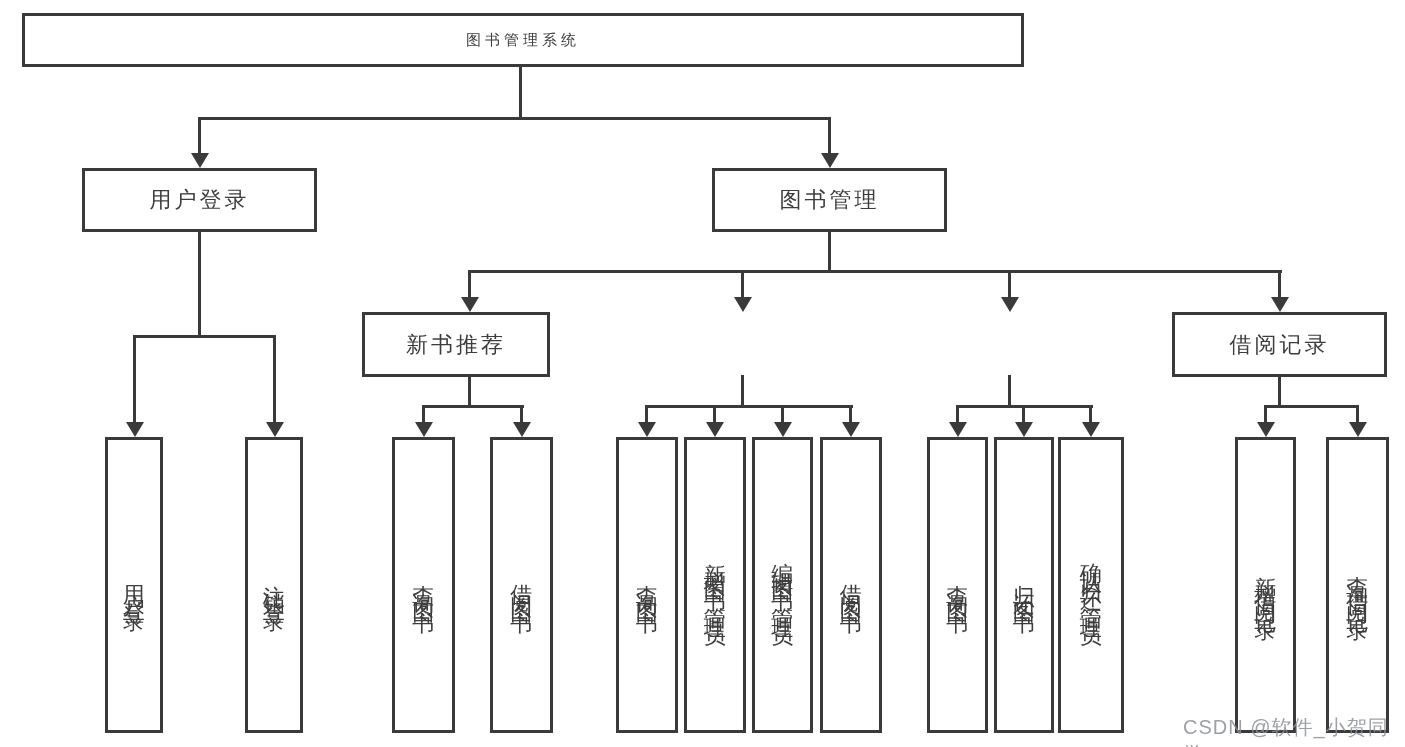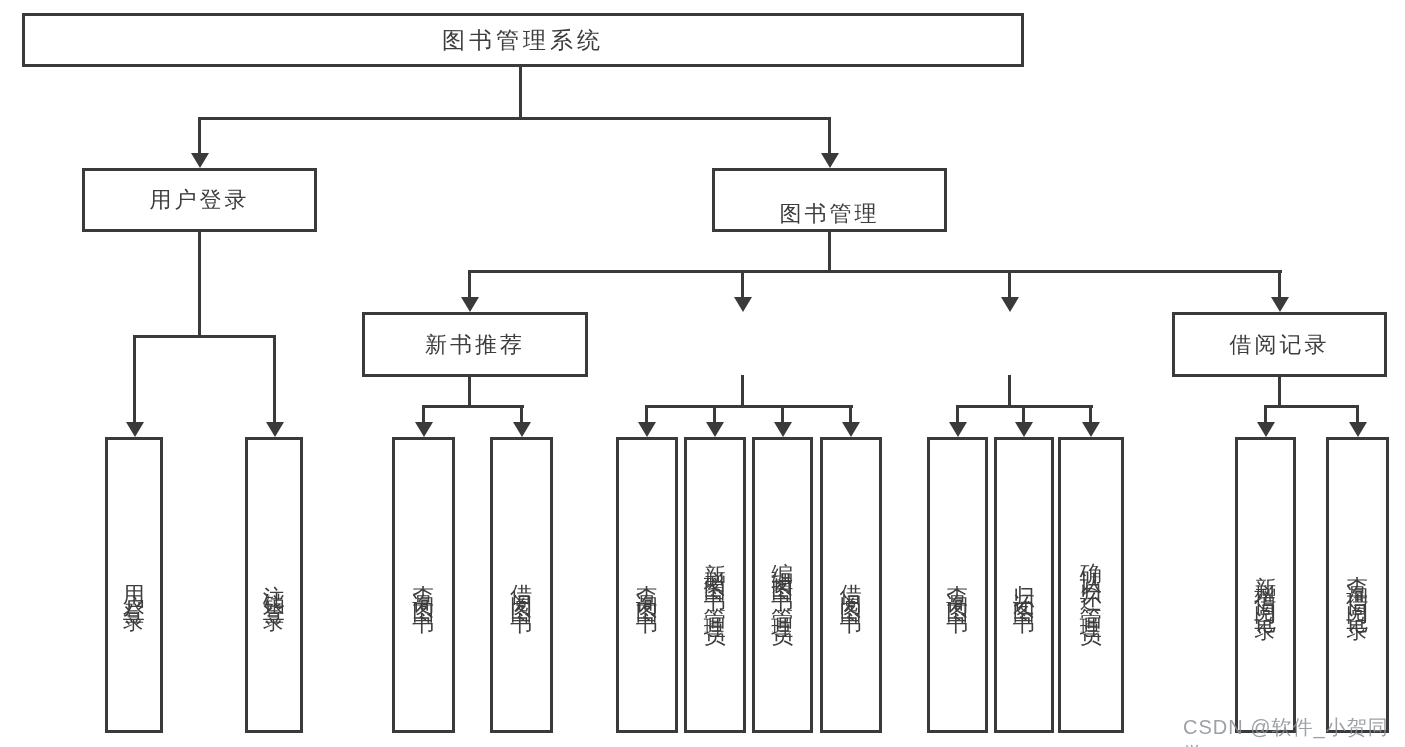--- a/index.html
+++ b/index.html
@@ -19,21 +19,21 @@
     position: absolute;
     box-sizing: border-box;
     border: 3px solid #3a3a3a;
     background: #ffffff;
     display: flex;
     align-items: center;
     justify-content: center;
     color: #3d3d3d;
   }
   .hbox { font-size: 22px; letter-spacing: 3px; }
-  .tbox { font-size: 23px; letter-spacing: 4px; }
+  .tbox { font-size: 15px; letter-spacing: 4px; }
   .vbox .vtext {
     writing-mode: vertical-rl;
     text-orientation: mixed;
     font-size: 22px;
     line-height: 1.15;
     letter-spacing: 9px;
     white-space: nowrap;
   }
   .vline, .hline {
     position: absolute;
@@ -69,21 +69,21 @@
   <div class="vline" style="left:519px; top:66px; height:52px;"></div>
   <div class="hline" style="left:198px; top:117px; width:633px;"></div>
   <div class="vline" style="left:198px; top:117px; height:38px;"></div>
   <div class="arrow" style="left:191px; top:153px;"></div>
   <div class="vline" style="left:828px; top:117px; height:38px;"></div>
   <div class="arrow" style="left:821px; top:153px;"></div>
 
   <div class="box hbox" style="left:82px; top:168px; width:235px; height:64px;">
     <span>用户登录</span>
   </div>
-  <div class="box hbox" style="left:712px; top:168px; width:235px; height:64px;align-items:flex-end;">
+  <div class="box hbox" style="left:712px; top:168px; width:235px; height:64px;">
     <span>图书管理</span>
   </div>
 
   <div class="vline" style="left:198px; top:231px; height:107px;"></div>
   <div class="hline" style="left:133px; top:335px; width:143px;"></div>
   <div class="vline" style="left:133px; top:335px; height:89px;"></div>
   <div class="arrow" style="left:126px; top:422px;"></div>
   <div class="vline" style="left:273px; top:335px; height:89px;"></div>
   <div class="arrow" style="left:266px; top:422px;"></div>
 
@@ -91,21 +91,21 @@
   <div class="hline" style="left:469px; top:270px; width:813px;"></div>
   <div class="vline" style="left:468px; top:270px; height:29px;"></div>
   <div class="arrow" style="left:461px; top:297px;"></div>
   <div class="vline" style="left:741px; top:270px; height:29px;"></div>
   <div class="arrow" style="left:734px; top:297px;"></div>
   <div class="vline" style="left:1008px; top:270px; height:29px;"></div>
   <div class="arrow" style="left:1001px; top:297px;"></div>
   <div class="vline" style="left:1278px; top:270px; height:29px;"></div>
   <div class="arrow" style="left:1271px; top:297px;"></div>
 
-  <div class="box hbox" style="left:362px; top:312px; width:226px; height:65px;">
+  <div class="box hbox" style="left:362px; top:312px; width:188px; height:65px;">
     <span>新书推荐</span>
   </div>
   <div class="box hbox" style="left:1172px; top:312px; width:215px; height:65px;">
     <span>借阅记录</span>
   </div>
 
   <div class="vline" style="left:468px; top:375px; height:33px;"></div>
   <div class="hline" style="left:422px; top:405px; width:102px;"></div>
   <div class="vline" style="left:422px; top:405px; height:19px;"></div>
   <div class="arrow" style="left:415px; top:422px;"></div>

